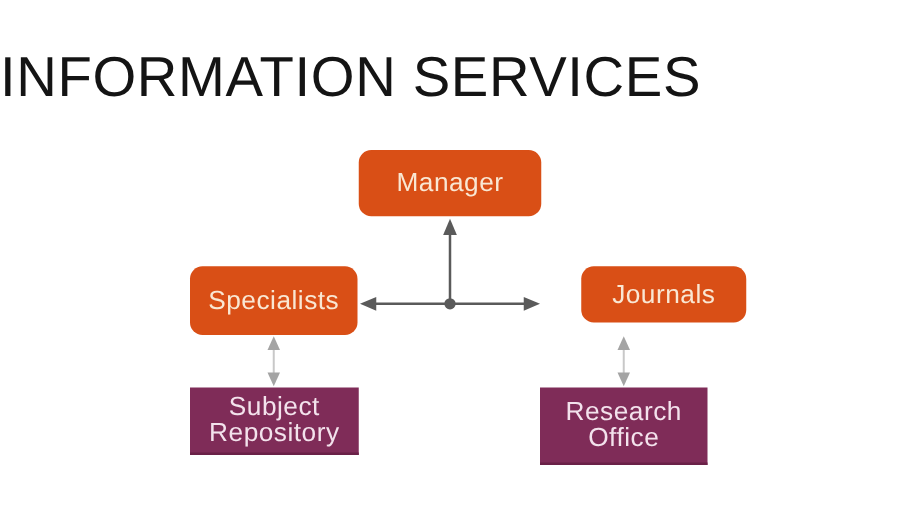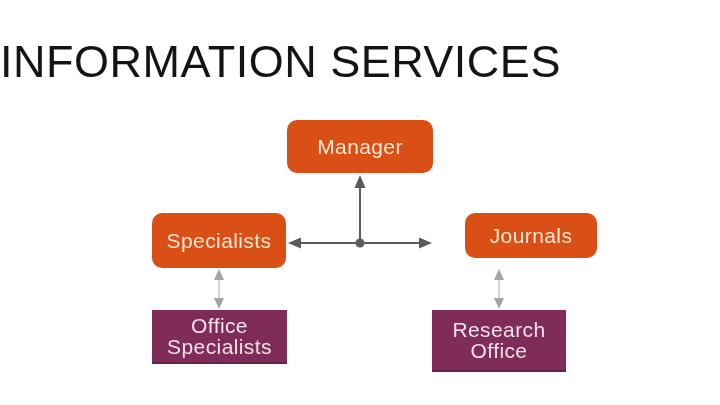--- a/index.html
+++ b/index.html
@@ -102,20 +102,20 @@
 
   <div id="node-repository" class="node node-orange">
     <span class="node-label">Specialists</span>
   </div>
 
   <div id="node-journals" class="node node-orange">
     <span class="node-label">Journals</span>
   </div>
 
   <div id="node-subject-specialists" class="node node-purple">
-    <span class="node-label">Office Specialists</span>
+    <span class="node-label">Subject Repository</span>
   </div>
 
   <div id="node-research-office" class="node node-purple">
     <span class="node-label">Research Office</span>
   </div>
 
 </div>
 
 </body></html>

